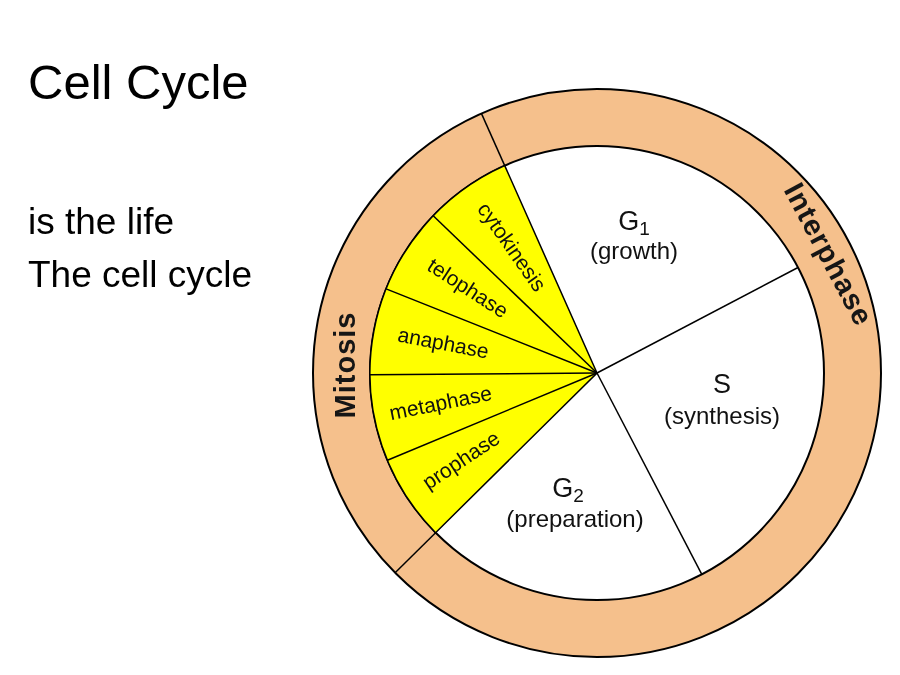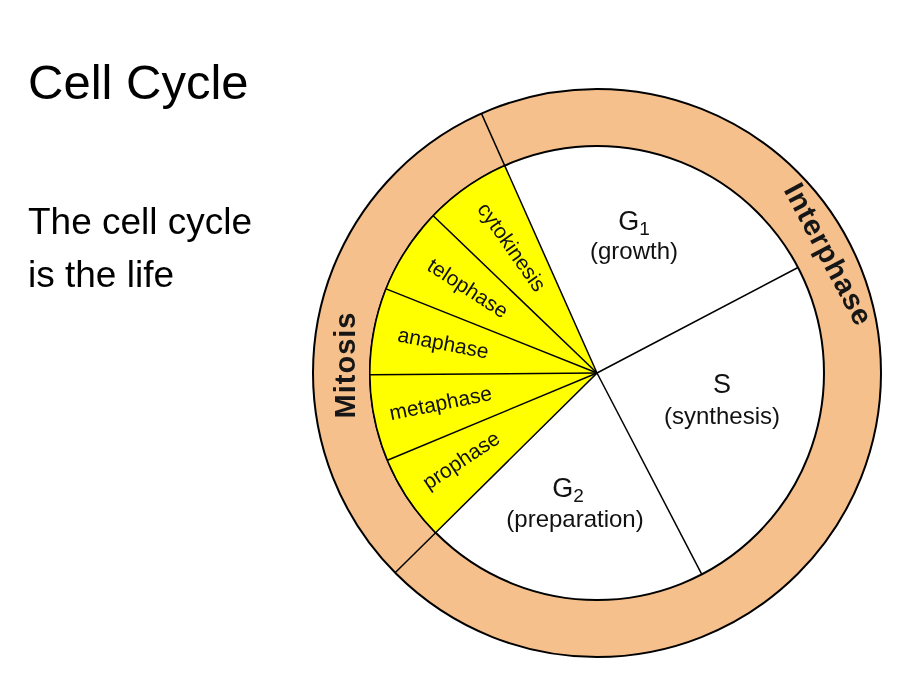--- a/index.html
+++ b/index.html
@@ -51,22 +51,22 @@
   .ring-label   { font-size: 29px; font-weight: 600; letter-spacing: 1px; fill: #161616; }
 </style>
 </head>
 <body>
 
 <div class="slide">
 
   <h1 class="title">Cell Cycle</h1>
 
   <div class="body-text">
+    <div>is the life</div>
     <div>The cell cycle</div>
-    <div>is the life</div>
   </div>
 
   <svg class="diagram-svg" width="900" height="675" viewBox="0 0 900 675" xmlns="http://www.w3.org/2000/svg">
 
     <circle cx="597" cy="347" r="255.5" fill="none" stroke-width="57" stroke="#F5C08C"></circle>
 
     <circle cx="597" cy="347" r="284" fill="none" stroke="#000000" stroke-width="2"></circle>
     <circle cx="597" cy="347" r="227" fill="#ffffff" stroke="#000000" stroke-width="2"></circle>
 
     <path d="M 597 347 L 504.7 139.6 A 227 227 0 0 0 435.6 506.7 Z" stroke="#000000" stroke-width="1.5" fill="#FFFF00"></path>

